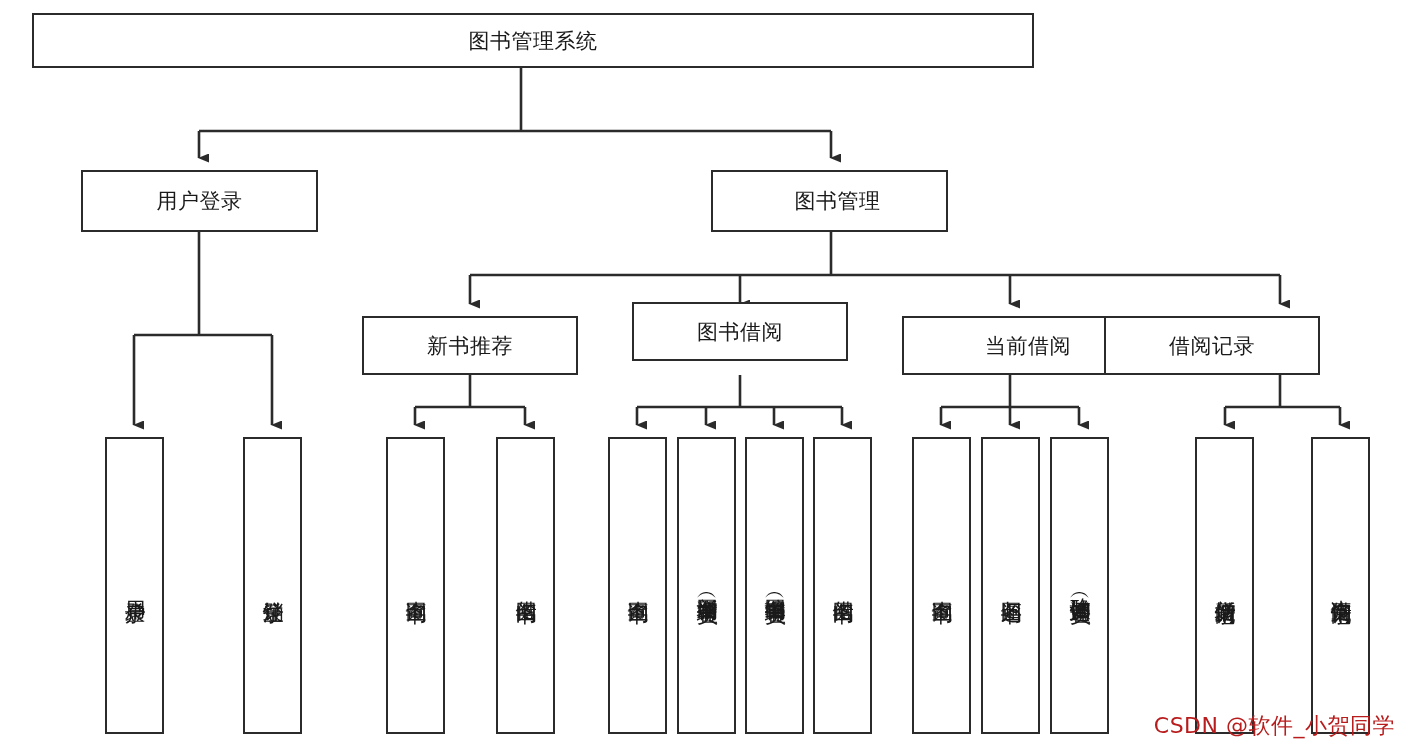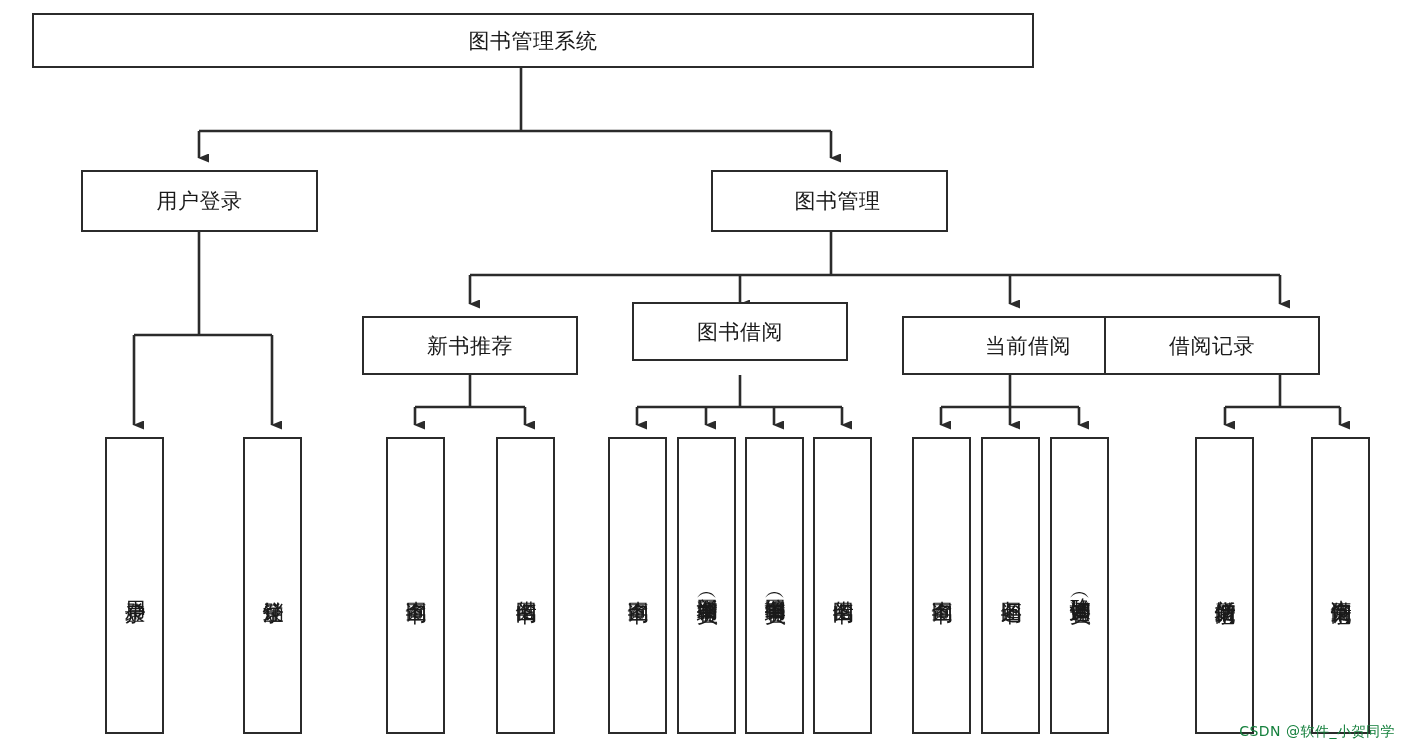--- a/index.html
+++ b/index.html
@@ -51,22 +51,22 @@
   }
   .node.v > span {
     writing-mode: vertical-rl;
     text-orientation: upright;
     display: block;
   }
   .watermark {
     position: absolute;
     right: 10px;
     bottom: 6px;
-    font-size: 14px;
-    color: #15803d;
+    font-size: 22px;
+    color: #b91c1c;
     letter-spacing: 0.5px;
     white-space: nowrap;
   }
 </style>
 </head>
 <body>
 
 <div id="canvas">
 
   <svg class="wires" viewBox="0 0 1405 747">

